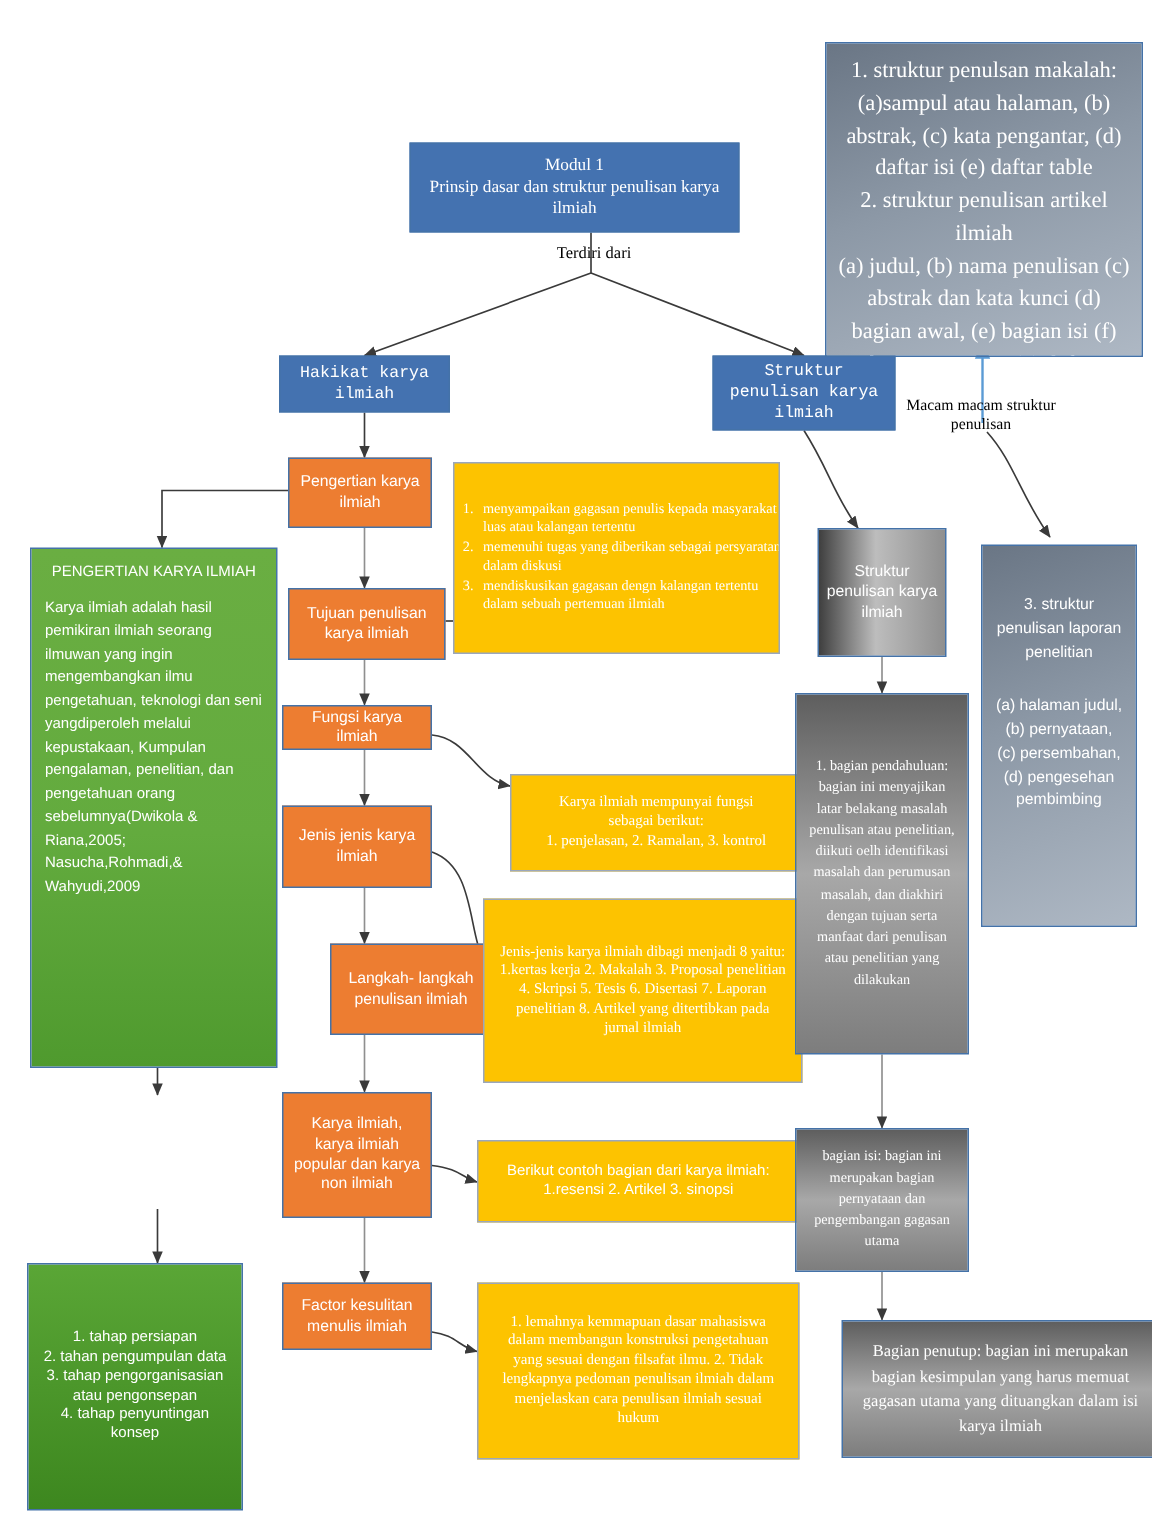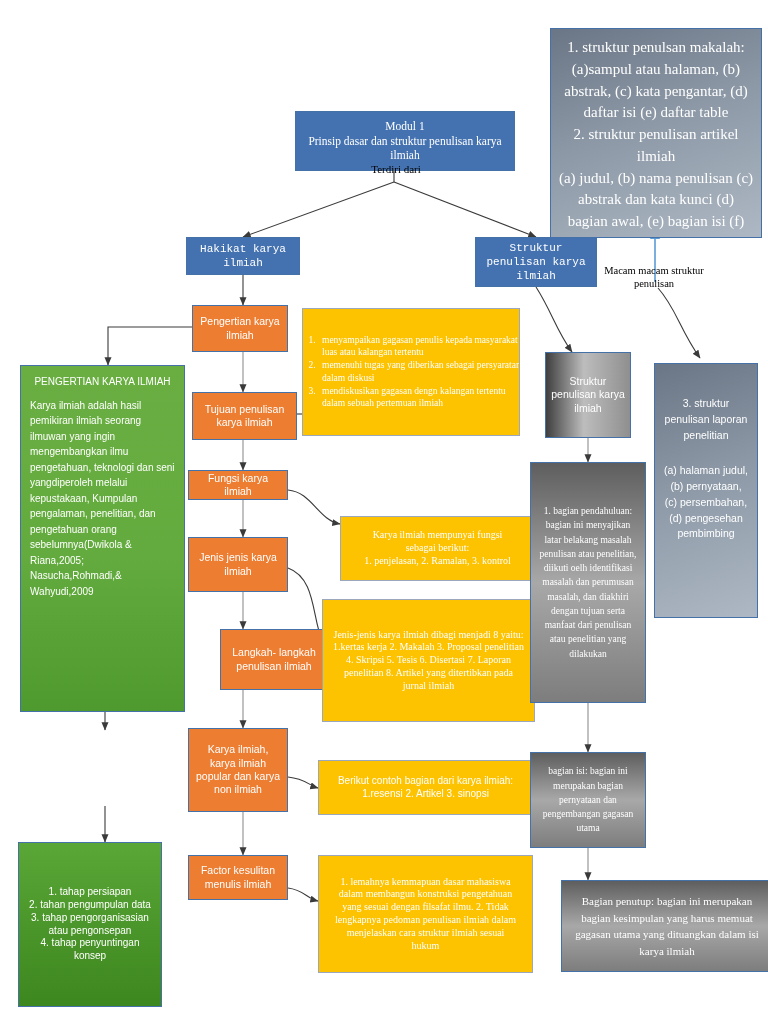--- a/index.html
+++ b/index.html
@@ -93,21 +93,21 @@
       <path d="M588,438 L588,462" marker-end="url(#ah)" stroke="#8f8f8f"></path>
       <path d="M588,703 L588,752" marker-end="url(#ah)" stroke="#8f8f8f"></path>
       <path d="M588,848 L588,880" marker-end="url(#ah)" stroke="#8f8f8f"></path>
 
       <path d="M658,288 C676,308 680,330 700,358" marker-end="url(#ah)"></path>
     </g>
 
     <path d="M655,282 L655,228" stroke="#5b9bd5" stroke-width="1.6" fill="none" marker-end="url(#ahb)"></path>
   </svg>
 
-  <div class="node blue" style="left:295px;top:95px;width:220px;height:60px;font-size:11.5px;margin-top:16px;">
+  <div class="node blue" style="left:273px;top:95px;width:220px;height:60px;font-size:11.5px;">
     <div>Modul 1</div>
     <div>Prinsip dasar dan struktur penulisan karya ilmiah</div>
   </div>
 
   <div class="plabel" style="left:356px;top:163px;width:80px;font-size:11px;">Terdiri dari</div>
 
   <div class="node blue sans" style="left:186px;top:237px;width:114px;height:38px;font-size:11px;">
     <span>Hakikat karya ilmiah</span>
   </div>
 
@@ -179,21 +179,21 @@
   <div class="node yellow" style="left:318px;top:760px;width:215px;height:55px;font-size:10px;font-family:'Liberation Sans',sans-serif;">
     <div>Berikut contoh bagian dari karya ilmiah:</div>
     <div>1.resensi 2. Artikel 3. sinopsi</div>
   </div>
 
   <div class="node yellow" style="left:318px;top:855px;width:215px;height:118px;font-size:10px;">
     <div>1. lemahnya kemmapuan dasar mahasiswa</div>
     <div>dalam membangun konstruksi pengetahuan</div>
     <div>yang sesuai dengan filsafat ilmu. 2. Tidak</div>
     <div>lengkapnya pedoman penulisan ilmiah dalam</div>
-    <div>menjelaskan cara struktur ilmiah sesuai</div>
+    <div>menjelaskan cara penulisan ilmiah sesuai</div>
     <div>hukum</div>
   </div>
 
   <div class="node gray" style="left:545px;top:352px;width:86px;height:86px;font-size:10.5px;">
     <span>Struktur penulisan karya ilmiah</span>
   </div>
 
   <div class="node gray-v gray-serif" style="left:530px;top:462px;width:116px;height:241px;font-size:9.5px;line-height:1.5;padding:8px 6px;">
     <span>1. bagian pendahuluan: bagian ini menyajikan latar belakang masalah penulisan atau penelitian, diikuti oelh identifikasi masalah dan perumusan masalah, dan diakhiri dengan tujuan serta manfaat dari penulisan atau penelitian yang dilakukan</span>
   </div>

